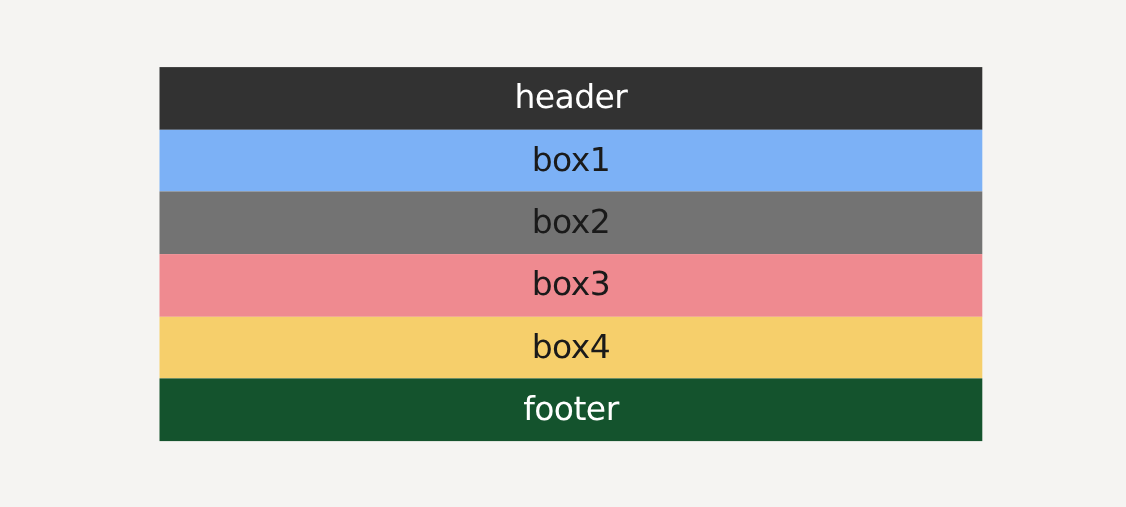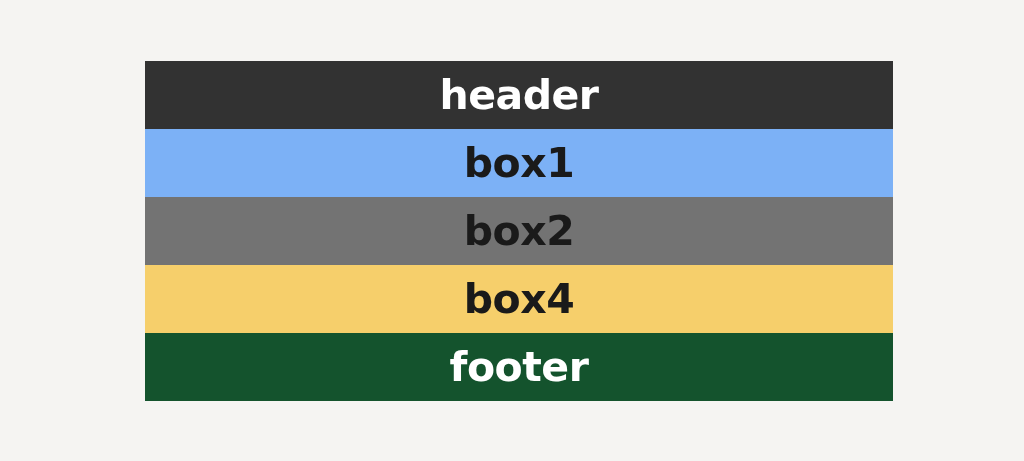--- a/index.html
+++ b/index.html
@@ -35,22 +35,22 @@
   .layout-row {
     flex: 1 1 0;
     display: flex;
     align-items: center;
     justify-content: center;
     box-sizing: border-box;
     overflow: hidden;
   }
 
   .row-label {
-    font-size: 41px;
-    font-weight: 700;
+    font-size: 30px;
+    font-weight: 400;
     line-height: 1;
     letter-spacing: -0.5px;
     white-space: nowrap;
     user-select: none;
   }
 
   
   .row-dark  { background: #323232; }
   .row-blue  { background: #7cb1f6; }
   .row-green { background: #b5db80; }
@@ -72,20 +72,23 @@
     </div>
 
     <div class="layout-row row-blue" style="background: rgb(124, 177, 246);">
       <span class="row-label text-dark" style="color: rgb(26, 26, 26); text-align: center;">box1</span>
     </div>
 
     <div class="layout-row row-green" style="background: #737373;">
       <span class="row-label text-dark" style="color: rgb(26, 26, 26); text-align: center;">box2</span>
     </div>
 
+    <div class="layout-row row-pink" style="background: rgb(239, 138, 144);">
+      <span class="row-label text-dark" style="color: rgb(26, 26, 26); text-align: center;">box3</span>
+    </div>
 
     <div class="layout-row row-yellow" style="background: rgb(246, 207, 107);">
       <span class="row-label text-dark" style="color: rgb(26, 26, 26); text-align: center;">box4</span>
     </div>
 
     <div class="layout-row row-dark" style="background: #14532d;">
       <span class="row-label text-light" style="color: rgb(255, 255, 255); text-align: center;">footer</span>
     </div>
 
   </div>

